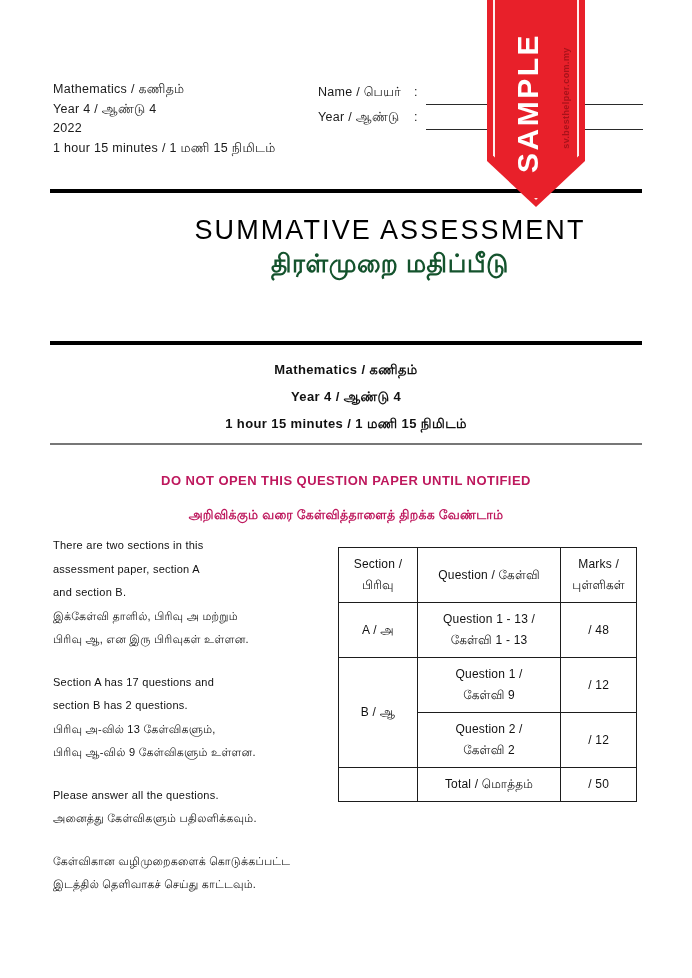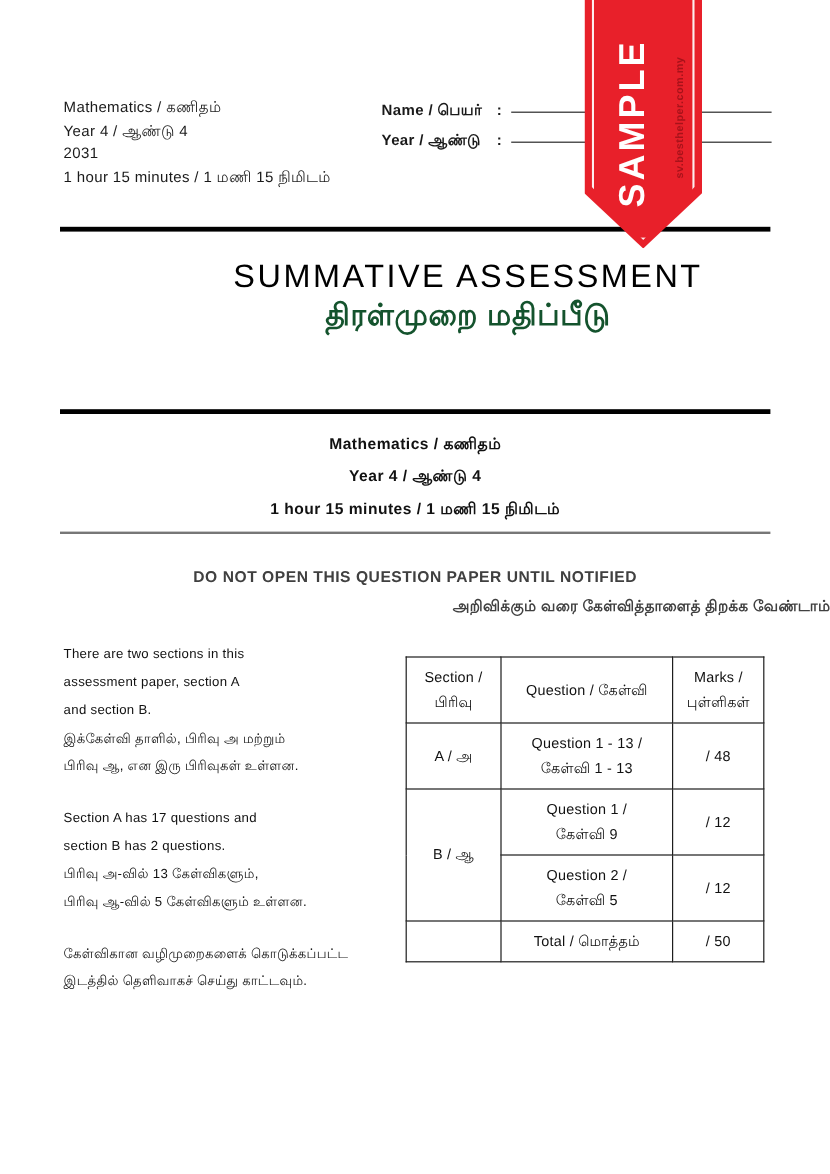--- a/index.html
+++ b/index.html
@@ -37,23 +37,22 @@
     white-space: nowrap;
   }
   .meta-right {
     width: 325px;
     font-size: 12.5px;
     line-height: 25px;
     letter-spacing: 0.3px;
   }
   .field-row {
     display: flex;
-    align-items: flex-start;
+    align-items: flex-end;
     white-space: nowrap;
-    font-weight: bold;
   }
   .field-label {
     width: 96px;
     flex: 0 0 auto;
   }
   .field-colon {
     width: 12px;
     flex: 0 0 auto;
   }
   .field-line {
@@ -118,33 +117,32 @@
     color: #111;
   }
 
   
   .notice-block {
     position: absolute;
     left: 0;
     top: 473px;
     width: 692px;
     text-align: center;
-    color: #404040;
+    color: #be185d;
   }
   .notice-en {
     font-size: 13px;
     font-weight: bold;
     letter-spacing: 0.45px;
   }
   .notice-ta {
-    margin-top: 10px;
+    margin-top: 20px;
     font-size: 12.5px;
     font-weight: bold;
     letter-spacing: 0.3px;
-    text-align: right;
   }
 
   
   .instructions {
     position: absolute;
     left: 53px;
     top: 534px;
     width: 265px;
     font-size: 11px;
     line-height: 23.5px;
@@ -240,21 +238,21 @@
 </head>
 <body>
 
 <div id="page">
 
   <div class="meta-header">
 
     <div class="meta-left">
       <div>Mathematics / கணிதம்</div>
       <div>Year 4 / ஆண்டு 4</div>
-      <div>2031</div>
+      <div>2022</div>
       <div>1 hour 15 minutes / 1 மணி 15 நிமிடம்</div>
     </div>
 
     <div class="meta-right">
       <div class="field-row">
         <span class="field-label">Name / பெயர்</span>
         <span class="field-colon">:</span>
         <span class="field-line"></span>
       </div>
       <div class="field-row">
@@ -293,23 +291,27 @@
       <div class="instr-line">assessment paper, section A</div>
       <div class="instr-line">and section B.</div>
       <div class="instr-line">இக்கேள்வி தாளில், பிரிவு அ மற்றும்</div>
       <div class="instr-line">பிரிவு ஆ, என இரு பிரிவுகள் உள்ளன.</div>
     </div>
 
     <div class="instr-para">
       <div class="instr-line">Section A has 17 questions and</div>
       <div class="instr-line">section B has 2 questions.</div>
       <div class="instr-line">பிரிவு அ-வில் 13 கேள்விகளும்,</div>
-      <div class="instr-line">பிரிவு ஆ-வில் 5 கேள்விகளும் உள்ளன.</div>
-    </div>
-
+      <div class="instr-line">பிரிவு ஆ-வில் 9 கேள்விகளும் உள்ளன.</div>
+    </div>
+
+    <div class="instr-para">
+      <div class="instr-line">Please answer all the questions.</div>
+      <div class="instr-line">அனைத்து கேள்விகளும் பதிலளிக்கவும்.</div>
+    </div>
 
     <div class="instr-para">
       <div class="instr-line">கேள்விகான வழிமுறைகளைக் கொடுக்கப்பட்ட</div>
       <div class="instr-line">இடத்தில் தெளிவாகச் செய்து காட்டவும்.</div>
     </div>
 
   </div>
 
   <div class="marks-table-wrap">
     <table class="marks">
@@ -340,21 +342,21 @@
           <td class="col-question">
             <span class="cell-l1">Question 1 /</span>
             <span class="cell-l2">கேள்வி 9</span>
           </td>
           <td class="col-marks">/ 12</td>
         </tr>
 
         <tr>
           <td class="col-question">
             <span class="cell-l1">Question 2 /</span>
-            <span class="cell-l2">கேள்வி 5</span>
+            <span class="cell-l2">கேள்வி 2</span>
           </td>
           <td class="col-marks">/ 12</td>
         </tr>
 
         <tr>
           <td class="col-section empty-cell"></td>
           <td class="col-question">Total / மொத்தம்</td>
           <td class="col-marks">/ 50</td>
         </tr>
       </tbody>

